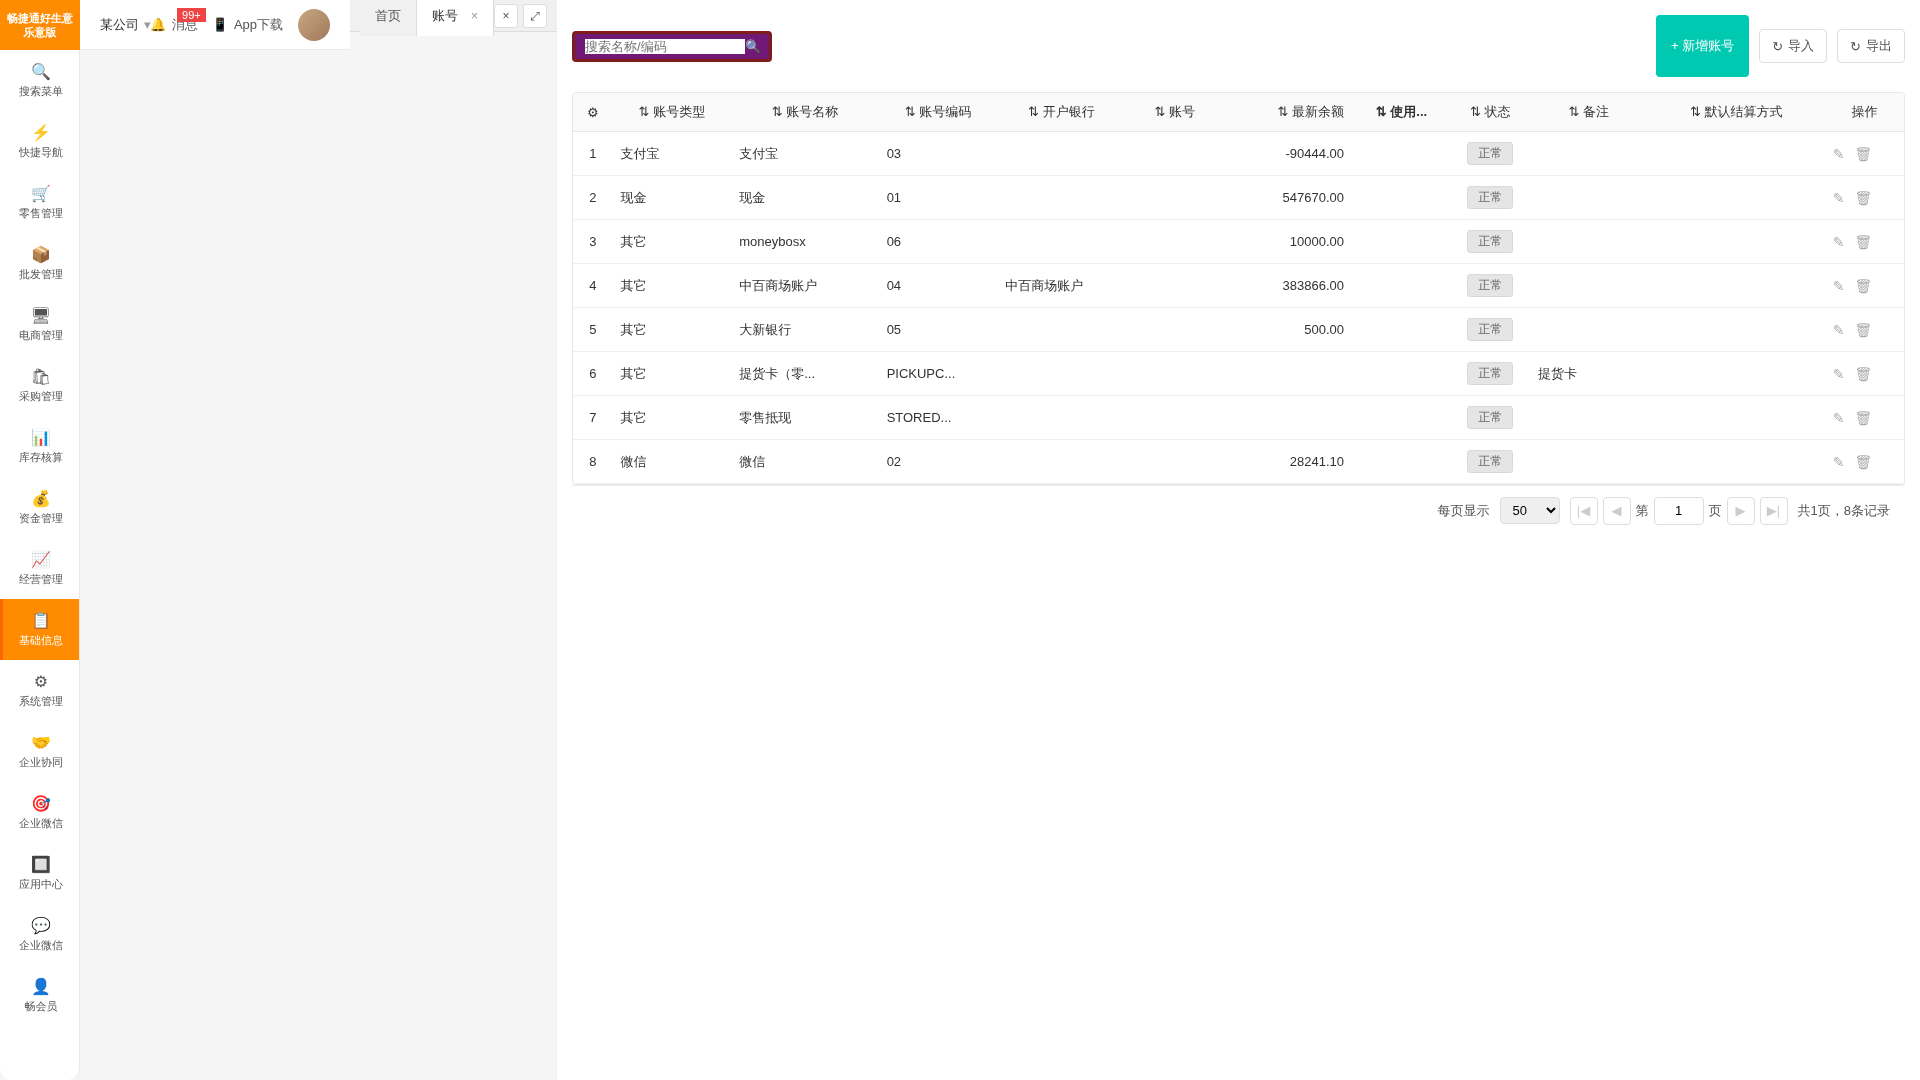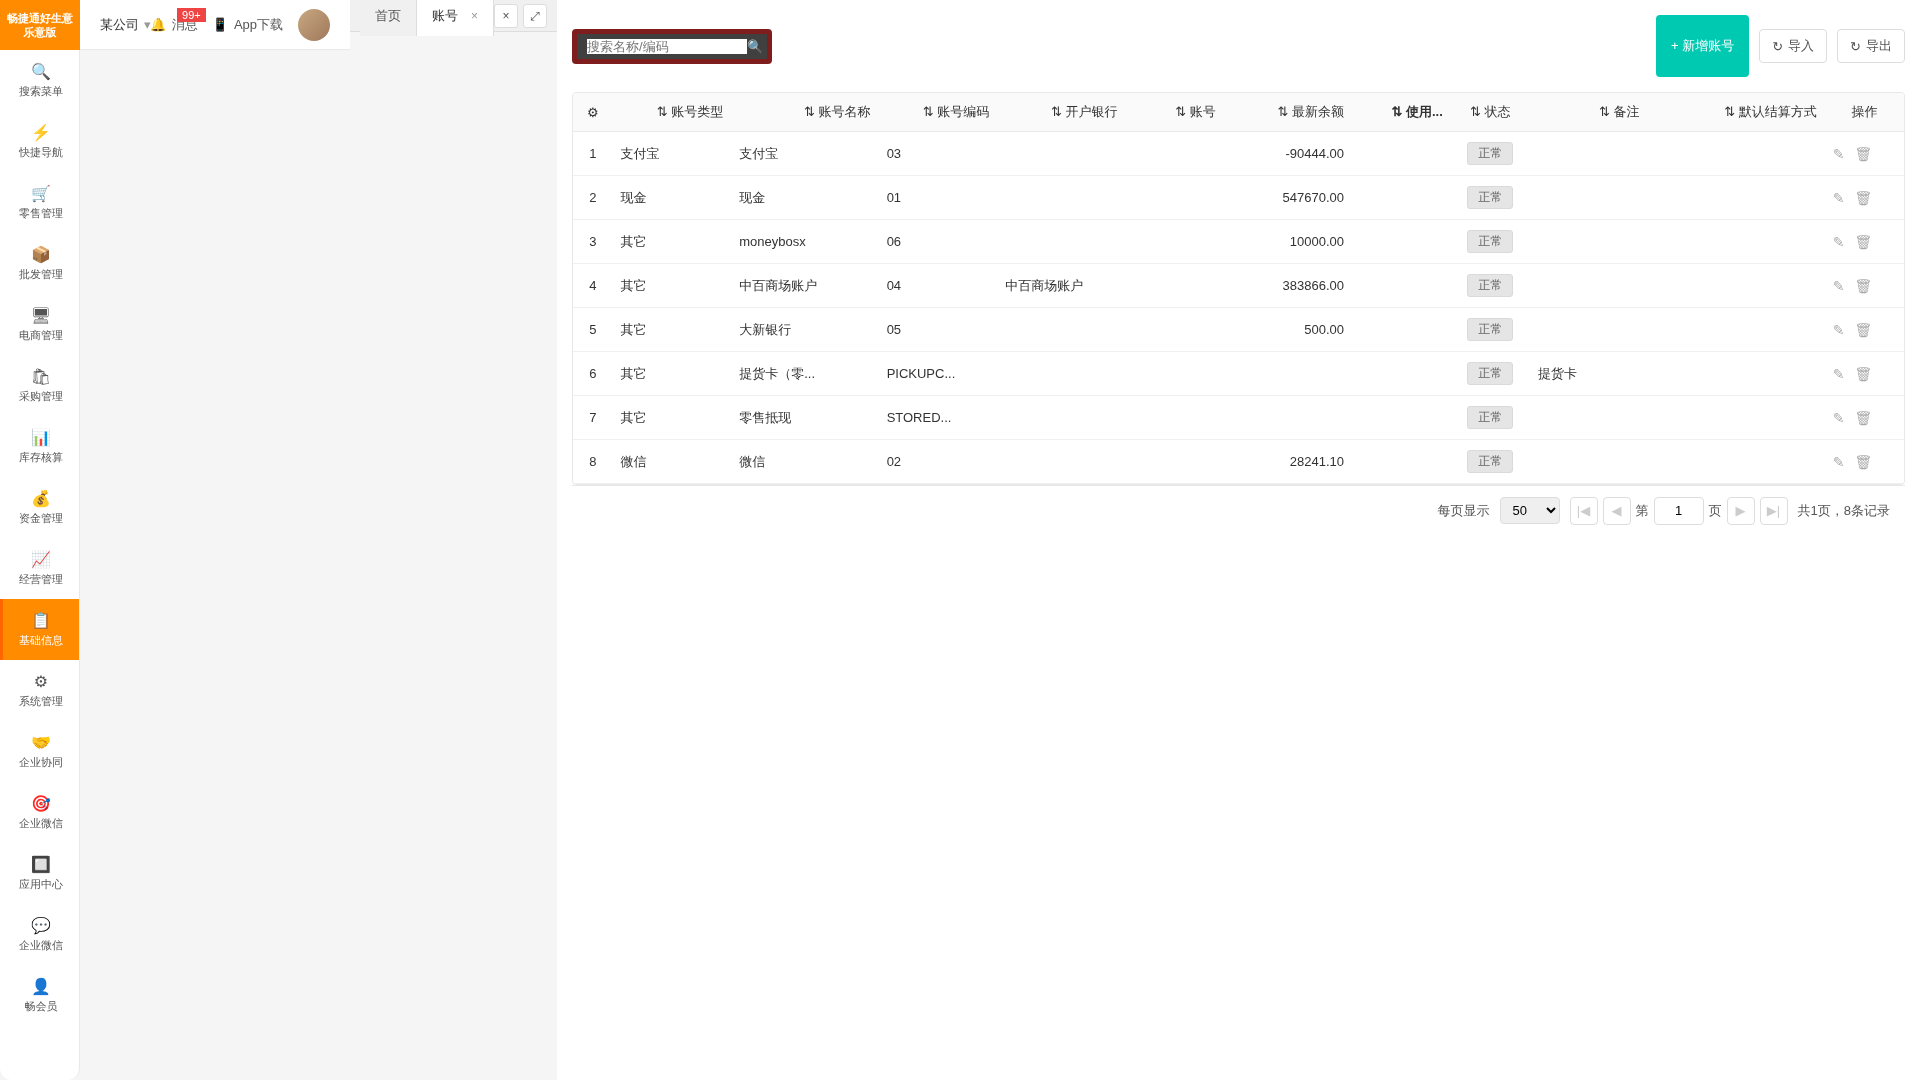--- a/index.html
+++ b/index.html
@@ -31,32 +31,32 @@
     .tab-bar { height: 32px; background: #f0f0f0; display: flex; align-items: center; padding: 0 10px; gap: 0; border-bottom: 1px solid #ddd; }
     .tab { height: 40px; padding: 0 15px; display: flex; align-items: center; gap: 8px; cursor: pointer; background: #f0f0f0; color: #555; font-size: 13px; border-right: 1px solid #ddd; }
     .tab.active { background: #fff; color: #333; }
     .tab-close { color: #999; font-size: 12px; cursor: pointer; margin-left: 5px; }
 
     
     .content { flex: 1; background: #fff; overflow: auto; padding: 15px; }
 
     
     .toolbar { display: flex; align-items: center; justify-content: space-between; margin-bottom: 15px; }
-    .search-box { display: flex; align-items: center; border: 5px solid #7f1d1d; border-radius: 4px; padding: 5px 10px; width: 200px; background: #404040; }
+    .search-box { display: flex; align-items: center; border: 3px solid #7f1d1d; border-radius: 4px; padding: 5px 10px; width: 200px; background: #701a75; }
     .search-box input { border: none; outline: none; font-size: 13px; width: 160px; color: #999; }
     .search-icon { color: #999; cursor: pointer; }
     .toolbar-right { display: flex; align-items: center; gap: 10px; }
     .btn-add { background: #00c9b1; color: #fff; border: none; padding: 22px 15px; border-radius: 4px; cursor: pointer; font-size: 13px; display: flex; align-items: center; gap: 5px; }
     .btn-import, .btn-export { background: #fff; border: 1px solid #ddd; padding: 7px 12px; border-radius: 4px; cursor: pointer; font-size: 13px; color: #555; display: flex; align-items: center; gap: 5px; }
 
     
     .table-wrap { border: 1px solid #e8e8e8; border-radius: 4px; overflow: hidden; }
     table { width: 100%; border-collapse: collapse; }
     thead { background: #fafafa; }
-    thead th { padding: 10px 8px; text-align: right; font-weight: 500; color: #333; font-size: 13px; border-bottom: 1px solid #e8e8e8; white-space: nowrap; }
+    thead th { padding: 10px 8px; text-align: center; font-weight: 500; color: #333; font-size: 13px; border-bottom: 1px solid #e8e8e8; white-space: nowrap; }
     tbody tr { border-bottom: 1px solid #f0f0f0; }
     tbody td { padding: 10px 8px; color: #333; font-size: 13px; }
     .status-badge { display: inline-block; padding: 2px 10px; border-radius: 3px; font-size: 12px; background: #f0f0f0; color: #555; }
     .status-normal { background: #e5e5e5; color: #666; border: 1px solid #d9d9d9; }
     .action-icons { display: flex; gap: 10px; align-items: center; }
     .action-icon { color: #aaa; cursor: pointer; font-size: 14px; }
     .row-num { color: #333; text-align: center; }
 
     
     .pagination-bar { height: 50px; display: flex; align-items: center; justify-content: flex-end; padding: 0 15px; border-top: 1px solid #e8e8e8; gap: 10px; background: #fff; }

